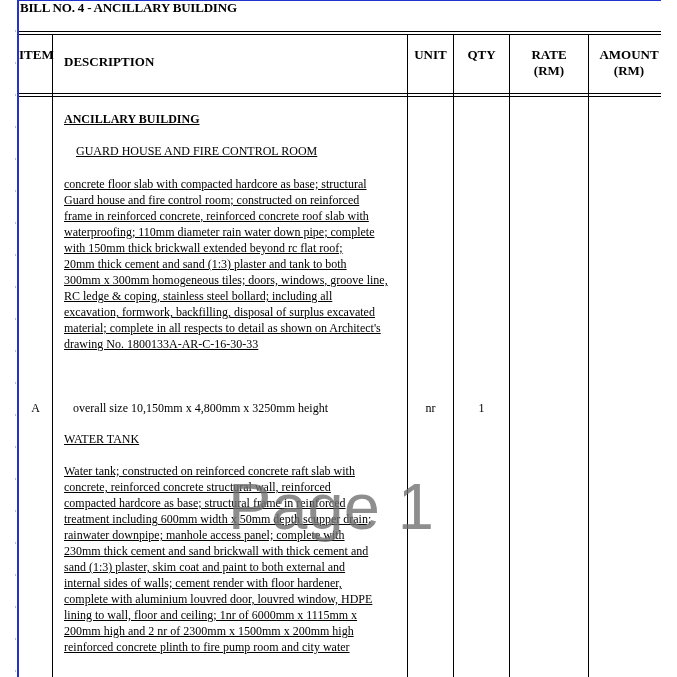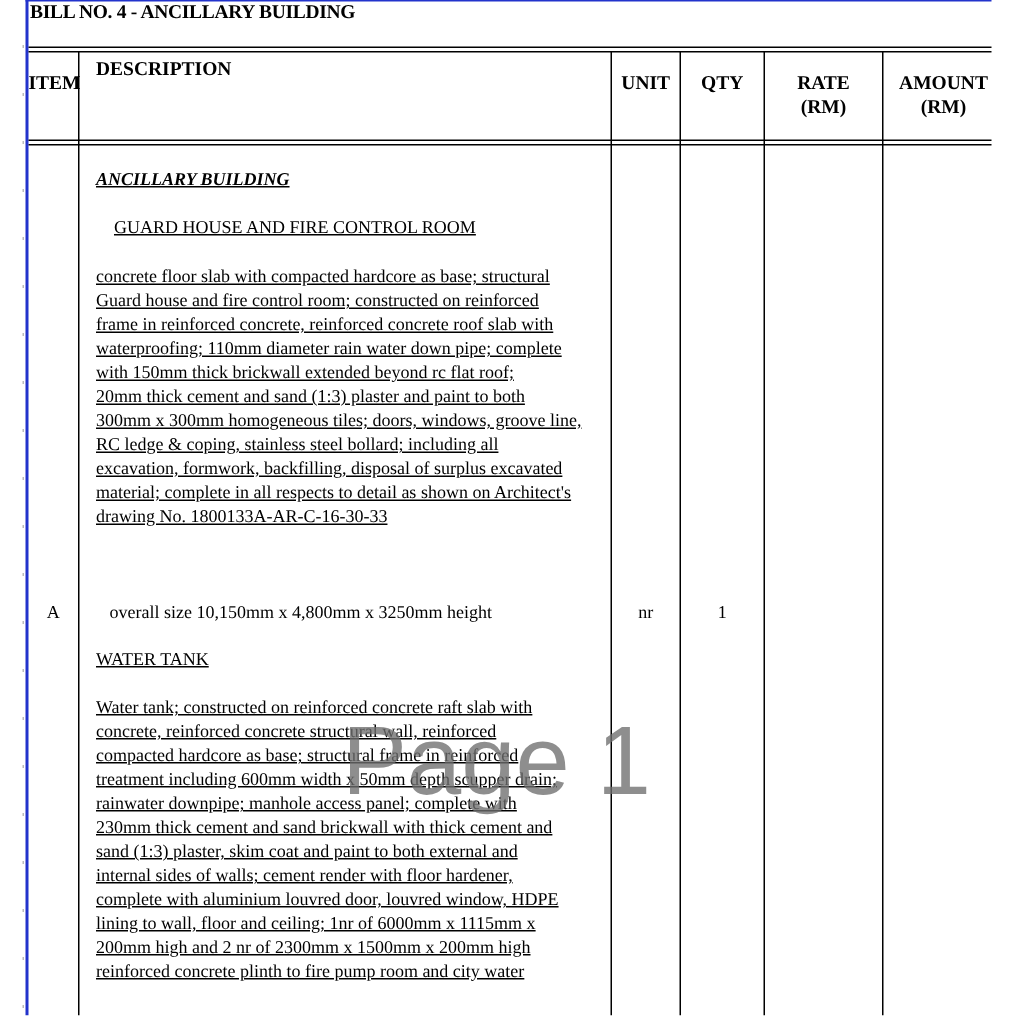--- a/index.html
+++ b/index.html
@@ -109,42 +109,42 @@
 <div class="dbl" style="top:31px;"></div>
 <div class="dbl" style="top:93px;"></div>
 
 <div class="vline" style="left:52px; top:34px; height:643px;"></div>
 <div class="vline" style="left:407px; top:34px; height:643px;"></div>
 <div class="vline" style="left:453px; top:34px; height:643px;"></div>
 <div class="vline" style="left:509px; top:34px; height:643px;"></div>
 <div class="vline" style="left:588px; top:34px; height:643px;"></div>
 
 <div class="hdr" style="left:19px; top:47px; width:33px;">ITEM</div>
-<div class="hdr" style="left:64px; top:38px; text-align:right;">DESCRIPTION</div>
+<div class="hdr" style="left:64px; top:54px; text-align:right;">DESCRIPTION</div>
 <div class="hdr" style="left:408px; top:47px; width:45px;">UNIT</div>
 <div class="hdr" style="left:454px; top:47px; width:55px;">QTY</div>
 <div class="hdr" style="left:510px; top:47px; width:78px;">
   <div>RATE</div>
   <div>(RM)</div>
 </div>
 <div class="hdr" style="left:589px; top:47px; width:80px;">
   <div>AMOUNT</div>
   <div>(RM)</div>
 </div>
 
-<div class="desc bold u" style="top:111px;font-style:italic;">ANCILLARY BUILDING</div>
+<div class="desc bold u" style="top:111px;">ANCILLARY BUILDING</div>
 <div class="desc u" style="top:143px;margin-left:12px;">GUARD HOUSE  AND FIRE CONTROL ROOM</div>
 
 <div class="desc" style="top:176px;">
   <span class="para-line">concrete floor slab with compacted hardcore as base; structural</span>
   <span class="para-line">Guard house  and fire control room; constructed on reinforced</span>
   <span class="para-line">frame in reinforced concrete, reinforced concrete roof slab with</span>
   <span class="para-line">waterproofing; 110mm diameter rain water down pipe; complete</span>
   <span class="para-line">with 150mm thick  brickwall extended beyond rc flat roof;</span>
-  <span class="para-line">20mm thick cement and sand (1:3) plaster and paint to both</span>
+  <span class="para-line">20mm thick cement and sand (1:3) plaster and tank to both</span>
   <span class="para-line">300mm x 300mm homogeneous tiles; doors, windows, groove line,</span>
   <span class="para-line">RC ledge &amp; coping, stainless steel bollard; including all</span>
   <span class="para-line">excavation, formwork, backfilling, disposal of surplus excavated</span>
   <span class="para-line">material; complete in all respects to detail as shown on Architect's</span>
   <span class="para-line">drawing No. 1800133A-AR-C-16-30-33</span>
 </div>
 
 <div class="cell" style="left:19px; top:400px; width:33px; text-align:center;">A</div>
 <div class="cell" style="left:73px; top:400px; white-space:nowrap;">overall size 10,150mm x 4,800mm x 3250mm height</div>
 <div class="cell" style="left:408px; top:400px; width:45px; text-align:center;">nr</div>

